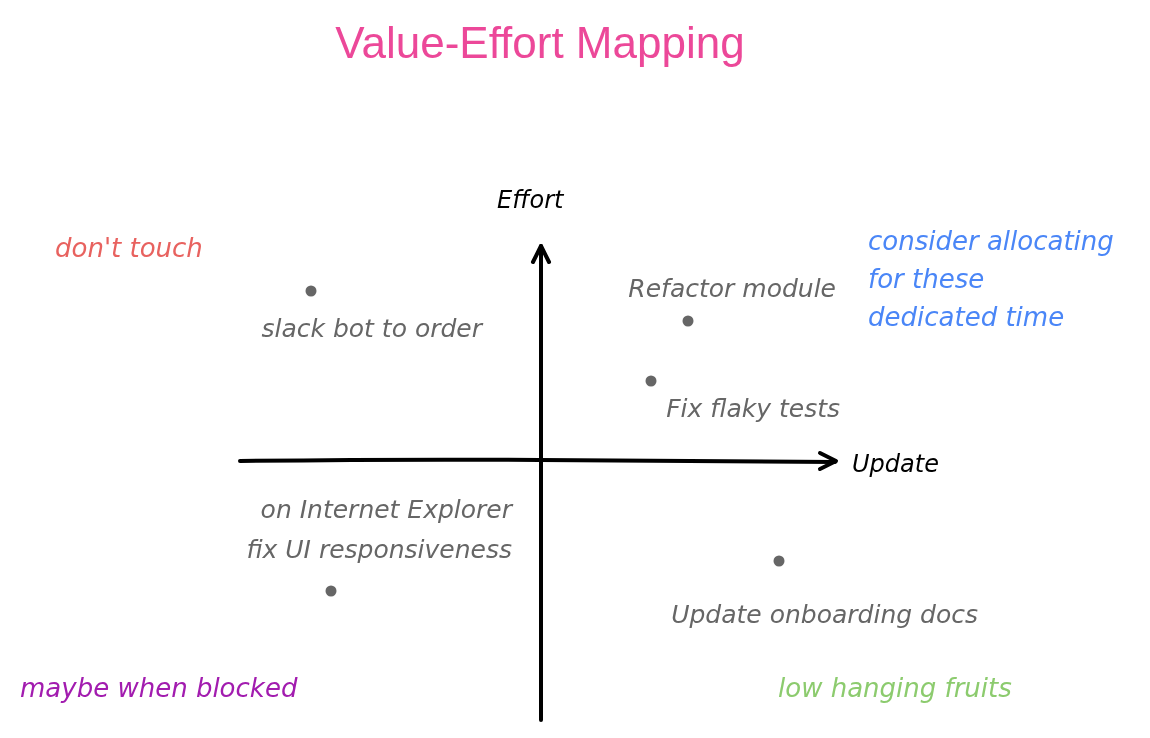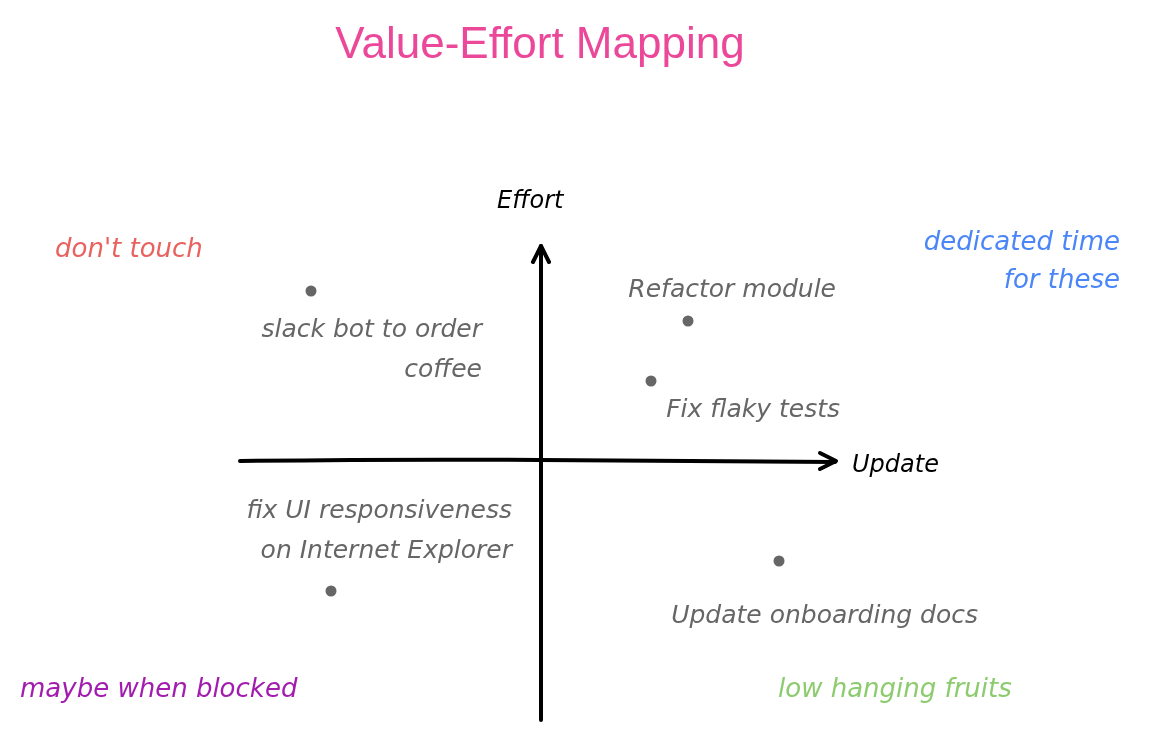--- a/index.html
+++ b/index.html
@@ -2,21 +2,21 @@
 <html><head>
 <meta charset="utf-8">
 <style>
   html, body { margin:0; padding:0; background:#ffffff; }
   body { width:1150px; height:738px; position:relative; overflow:hidden; }
   .title { position:absolute; left:0; width:1080px; top:18px; text-align:center;
            font-family:"Liberation Sans", sans-serif; font-size:44px; color:#ec4899; }
   .hand { position:absolute; font-family:"DejaVu Sans", sans-serif; font-style:italic;
           white-space:nowrap; }
   .axis-label { color:#000; font-size:24px; }
-  .quad { font-size:26px; text-align:right; line-height:38px;font-style:italic; }
+  .quad { font-size:26px; text-align:left; line-height:38px;font-style:italic; }
   .item { color:#666666; font-size:25px; text-align:right; line-height:40px; }
   .dot { position:absolute; width:11px; height:11px; border-radius:50%; background:#666666;
          transform:translate(-50%,-50%); }
   svg.axes { position:absolute; left:0; top:0; }
 </style>
 </head>
 <body>
 
 <div class="title">Value-Effort Mapping</div>
 
@@ -29,38 +29,38 @@
     <path d="M541 720 Q540 500 541 246" stroke="#000" stroke-width="4" fill="none" stroke-linecap="round"></path>
     <path d="M533 262 L541 246 L549 262" stroke="#000" stroke-width="4" fill="none" stroke-linecap="round" stroke-linejoin="round"></path>
   </g>
 </svg>
 
 <div class="hand axis-label" style="left:497px; top:186px;">Effort</div>
 <div class="hand axis-label" style="left:852px; top:450px;">Update</div>
 
 <div class="hand quad" style="left:55px; top:229px; color:#e8625f;">don't touch</div>
 <div class="hand quad" style="left:868px; top:222px; width:252px; color:#4a86f7;">
+  <div>consider allocating</div>
+  <div>for these</div>
   <div>dedicated time</div>
-  <div>for these</div>
 </div>
 <div class="hand quad" style="left:20px; top:669px; color:#a21caf;">maybe when blocked</div>
 <div class="hand quad" style="left:778px; top:669px; color:#8ccb6e;">low hanging fruits</div>
 
 <div class="dot" style="left:311px; top:291px;"></div>
 <div class="hand item" style="left:200px; top:309px; width:282px;">
   <div>slack bot to order</div>
-  <div>coffee</div>
 </div>
 
 <div class="dot" style="left:688px; top:321px;"></div>
 <div class="hand item" style="left:606px; top:269px; width:230px;">Refactor module</div>
 
 <div class="dot" style="left:651px; top:381px;"></div>
 <div class="hand item" style="left:630px; top:389px; width:210px;">Fix flaky tests</div>
 
 <div class="hand item" style="left:210px; top:490px; width:302px;">
+  <div>on Internet Explorer</div>
   <div>fix UI responsiveness</div>
-  <div>on Internet Explorer</div>
 </div>
 <div class="dot" style="left:331px; top:591px;"></div>
 
 <div class="dot" style="left:779px; top:561px;"></div>
 <div class="hand item" style="left:644px; top:580px; width:334px;margin-top:15px;">Update onboarding docs</div>
 
 </body></html>

